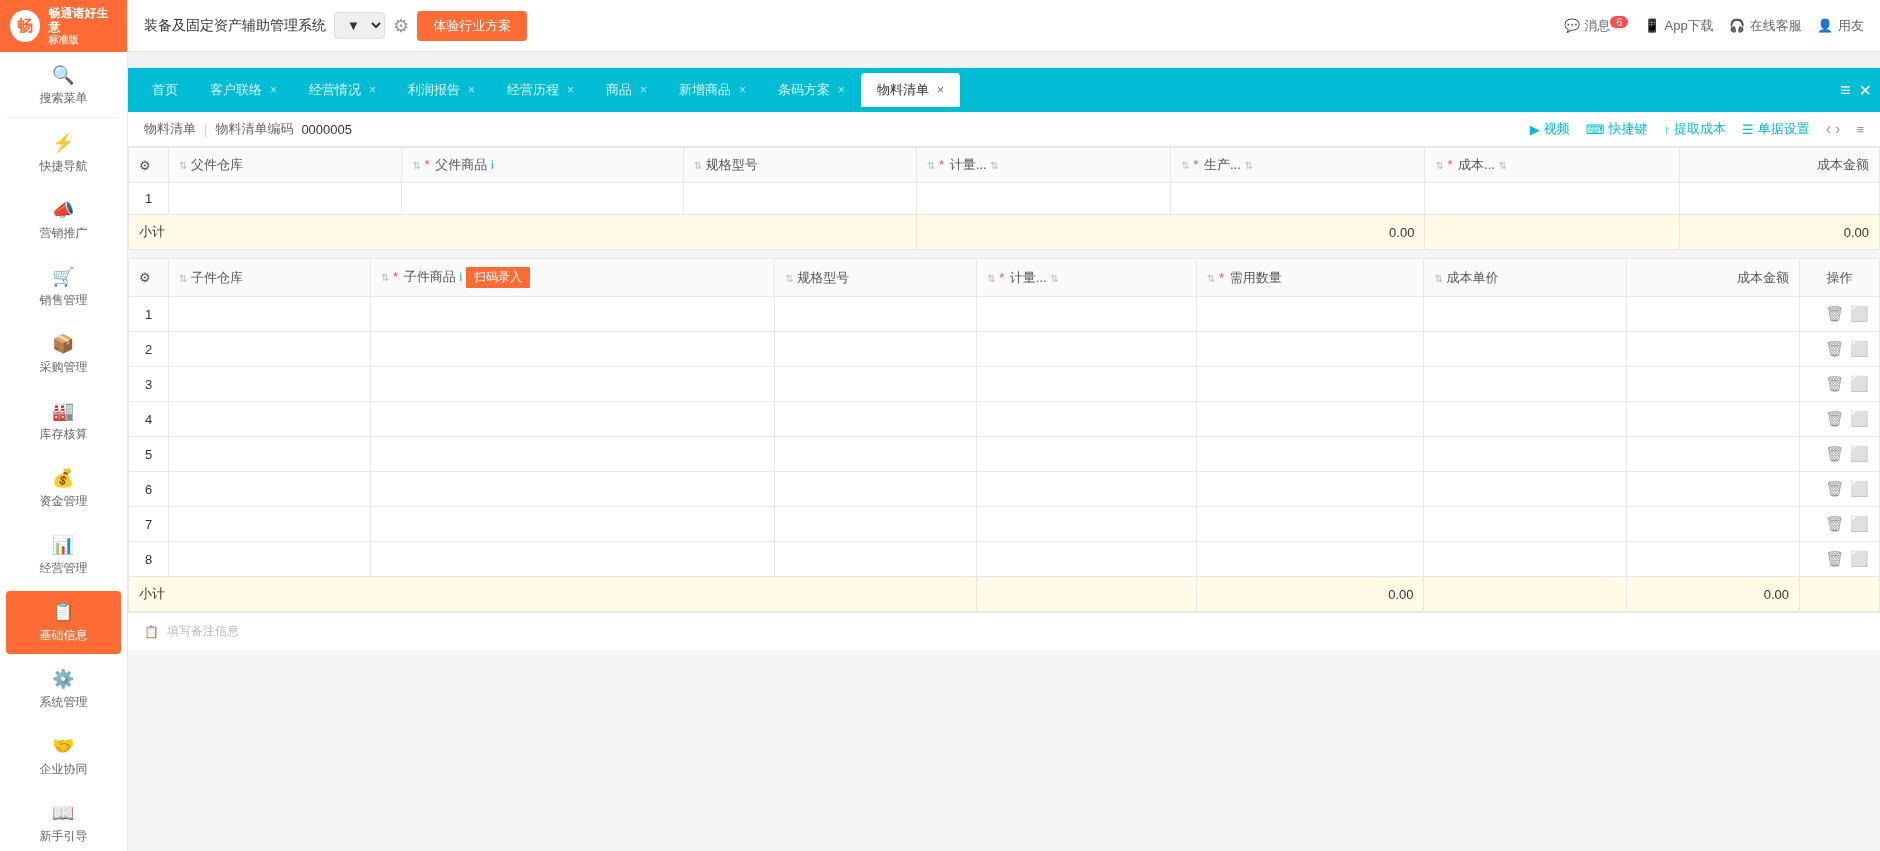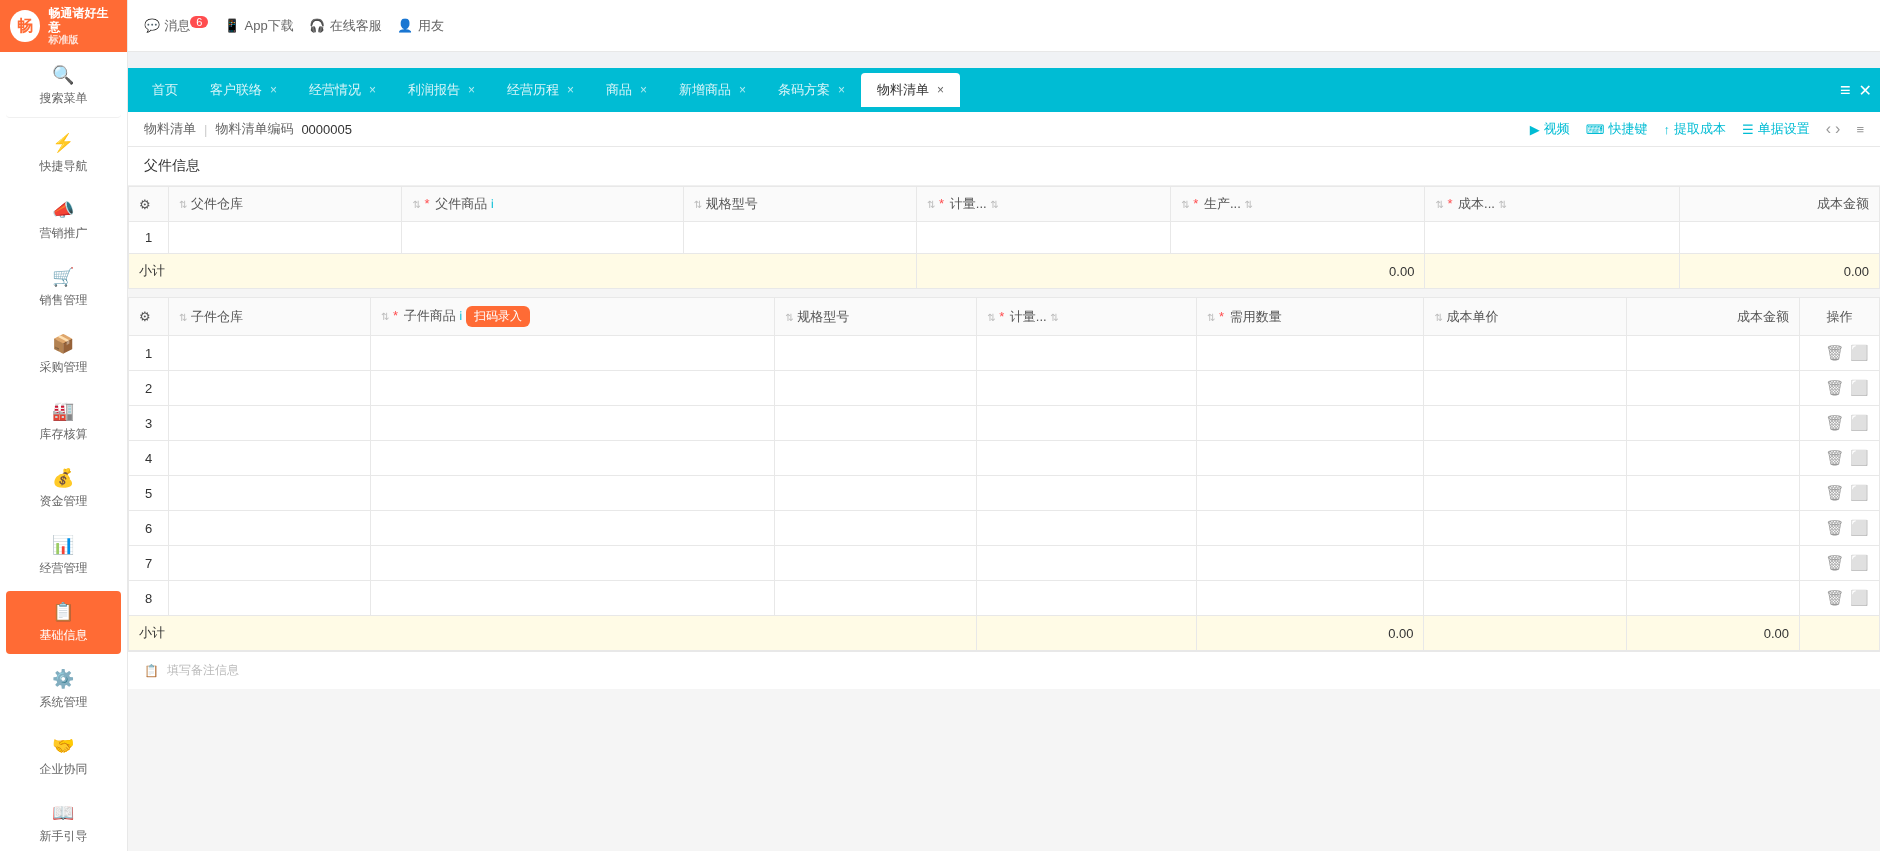--- a/index.html
+++ b/index.html
@@ -52,21 +52,21 @@
 
     
     .data-table { width: 100%; border-collapse: collapse; font-size: 13px; }
     .data-table th { background: #fafafa; padding: 8px 10px; text-align: left; border: 1px solid #e8e8e8; color: #555; font-weight: 500; white-space: nowrap; }
     .data-table td { padding: 8px 10px; border: 1px solid #e8e8e8; color: #333; }
     .data-table tr.subtotal td { background: #fffbe6; font-weight: 500; }
     .th-required { color: #ff4d4f; margin-right: 2px; }
     .th-sort { color: #bbb; font-size: 10px; cursor: pointer; }
 
     
-    .scan-btn { background: #ff6b35; color: white; border: none; border-radius: 6px; padding: 2px 8px; font-size: 12px; cursor: pointer; }
+    .scan-btn { background: #ff6b35; color: white; border: none; border-radius: 1px; padding: 2px 8px; font-size: 12px; cursor: pointer; }
 
     
     .action-icons { display: flex; gap: 6px; align-items: center; justify-content: flex-end; }
     .action-icon { color: #999; cursor: pointer; font-size: 15px; }
 
     
     .bottom-area { background: #fff; padding: 10px 16px; border-top: 1px solid #e8e8e8; display: flex; align-items: center; gap: 8px; color: #999; font-size: 12px; }
 
     .row-num { color: #999; text-align: center; }
     .col-right { text-align: right; }
@@ -136,20 +136,28 @@
   </div>
   <div class="sidebar-item">
     <span class="icon">📖</span>
     <span>新手引导</span>
   </div>
 </div>
 
 <div class="main">
 
   <div class="topbar">
+    <div class="topbar-left">
+      <span style="color:#333;font-size:14px;">装备及固定资产辅助管理系统</span>
+      <select class="topbar-select">
+        <option>▼</option>
+      </select>
+      <span style="color:#999;font-size:18px;cursor:pointer;">⚙</span>
+      <button class="topbar-btn-orange">体验行业方案</button>
+    </div>
     <div class="topbar-right">
       <div class="topbar-right-item">
         <span>💬</span>
         <span>消息</span>
         <span class="badge">6</span>
       </div>
       <div class="topbar-right-item">
         <span>📱</span>
         <span>App下载</span>
       </div>
@@ -231,21 +239,20 @@
         </div>
         <div class="nav-arrows">
           <span>‹</span>
           <span>›</span>
         </div>
         <span style="color:#999;cursor:pointer;">≡</span>
       </div>
     </div>
 
     <div class="section">
-      <div class="section-header">父件信息</div>
       <div class="table-container" style="position:relative;">
         <table class="data-table">
           <thead>
             <tr>
               <th style="width:40px;"><span>⚙</span></th>
               <th>
                 <span class="th-sort">⇅</span>
                 <span>父件仓库</span>
               </th>
               <th>

